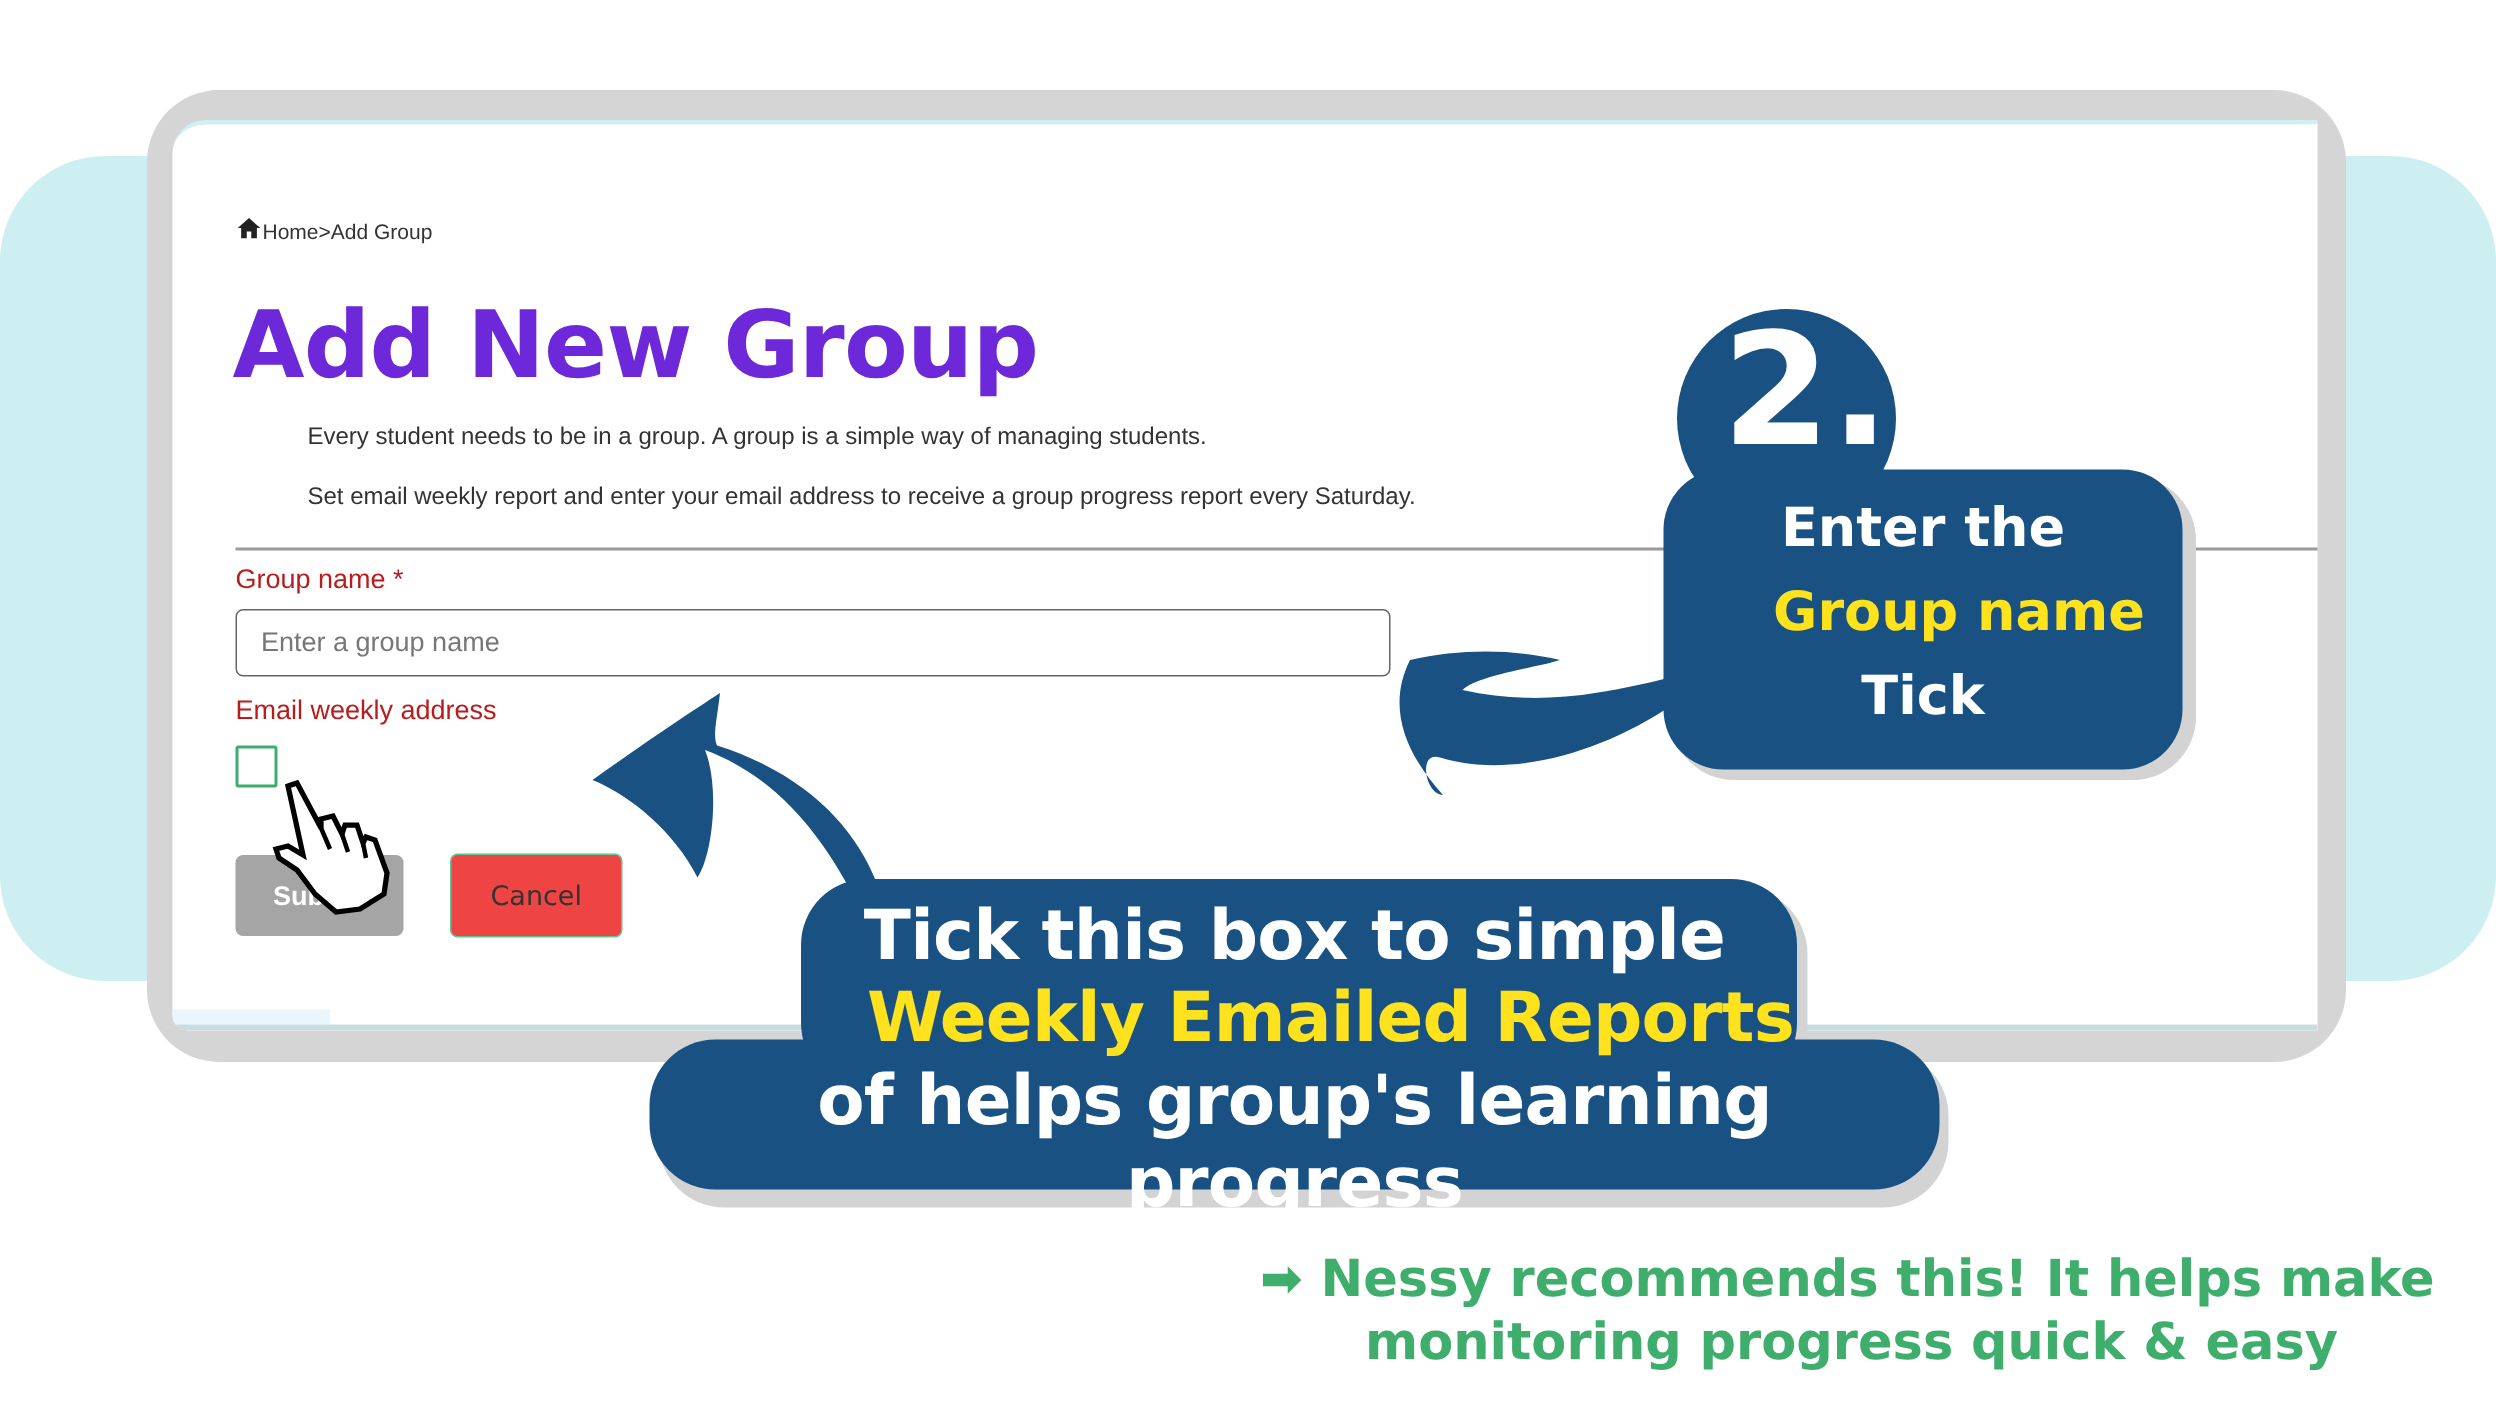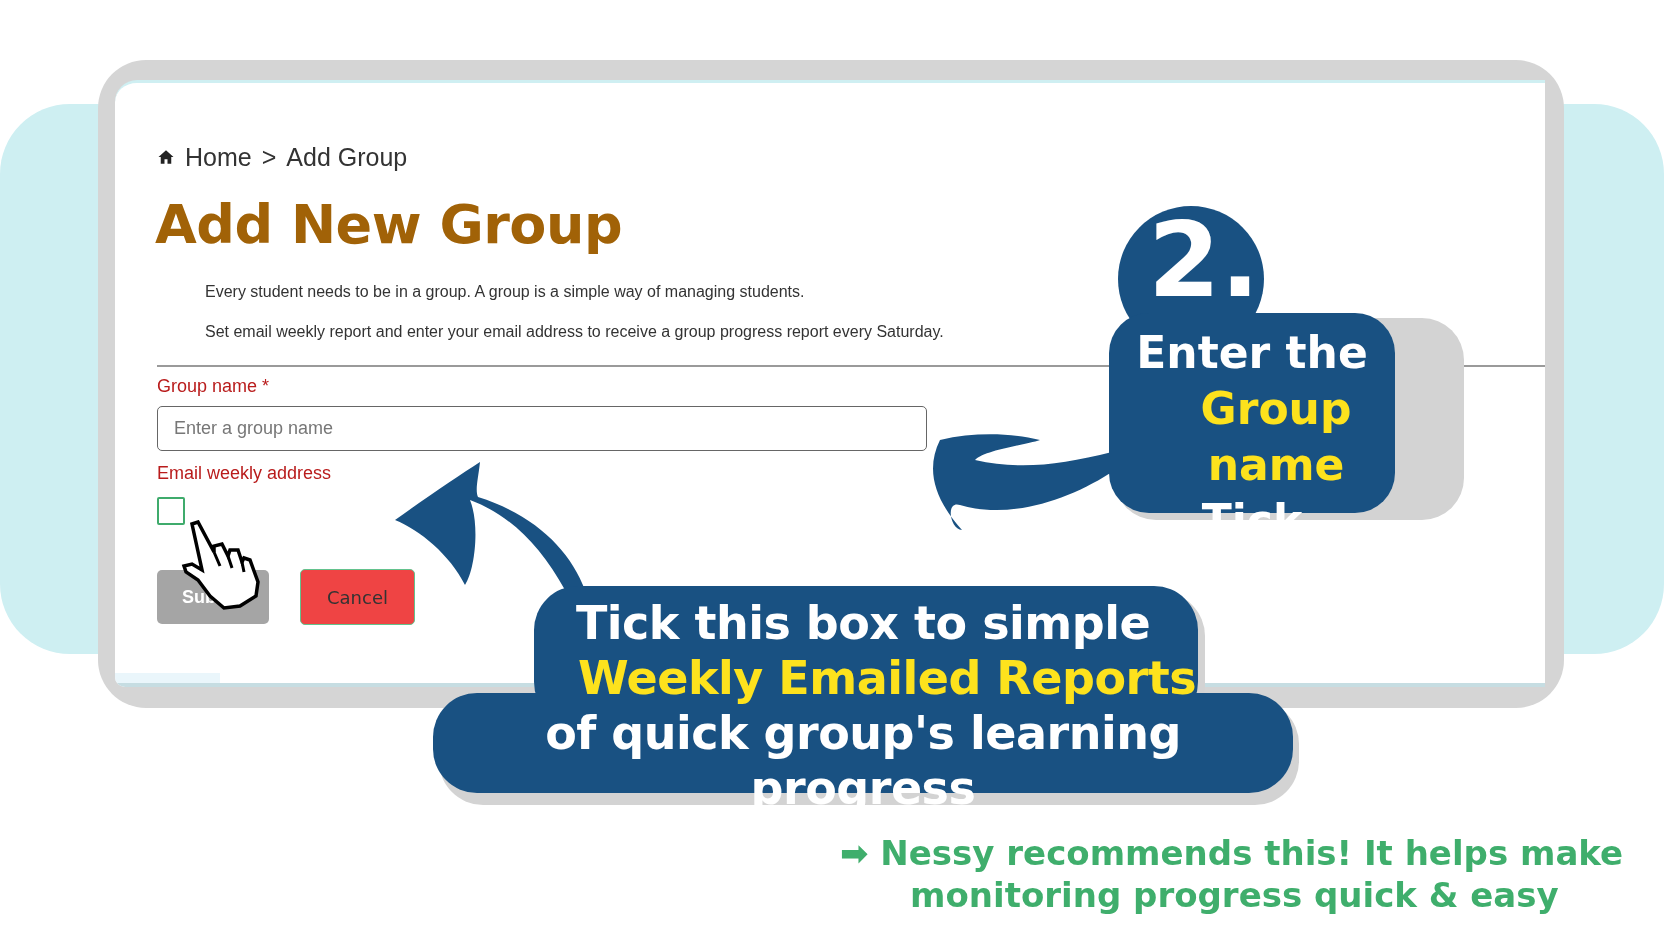--- a/index.html
+++ b/index.html
@@ -21,28 +21,28 @@
       background: #ffffff; border-radius: 22px 0 0 10px; overflow: hidden;
       border-top: 3px solid #cfeff2;
     }
     .screen-bottom-strip {
       position: absolute; left: 0; bottom: 0; width: 100%; height: 4px; background: #c6dde2;
     }
     .screen-bottom-tab {
       position: absolute; left: 0; bottom: 4px; width: 105px; height: 10px; background: #eaf6fb;
     }
     .breadcrumb {
-      position: absolute; left: 42px; top: 60px; display: flex; align-items: flex-start;
-      font-size: 25px; color: #333; gap: 10px;
+      position: absolute; left: 42px; top: 60px; display: flex; align-items: center;
+      font-size: 14px; color: #333; 
     }
     .breadcrumb svg { width: 18px; height: 18px; }
     .page-title {
       position: absolute; left: 40px; top: 110px; margin: 0;
-      font-family: "DejaVu Sans", sans-serif; font-weight: bold; font-size: 54px;
-      color: #a16207; letter-spacing: -0.5px;
+      font-family: "DejaVu Sans", sans-serif; font-weight: bold; font-size: 62px;
+      color: #6d28d9; letter-spacing: -0.5px;
     }
     .desc { position: absolute; left: 42px; font-size: 16px; color: #333; margin-left: 48px; }
     .desc-1 { top: 200px; }
     .desc-2 { top: 240px; }
     .divider {
       position: absolute; left: 42px; top: 282px; width: 1400px; height: 2px; background: #9a9a9a;
     }
     .label { position: absolute; left: 42px; font-size: 18px; color: #b91c1c; }
     .label-group { top: 293px; }
     .label-email { top: 380px; }
@@ -76,22 +76,22 @@
       font-family: "DejaVu Sans", sans-serif; font-weight: bold; }
     .badge-circle {
       position: absolute; left: 1118px; top: 206px; width: 146px; height: 146px;
       border-radius: 50%; background: #195182;
     }
     .badge-number {
       position: absolute; left: 1148px; top: 208px; font-family: "DejaVu Sans", sans-serif;
       font-weight: bold; font-size: 104px; color: #fff; line-height: 1;
     }
     .bubble-group-shadow { left: 1114px; top: 318px; width: 350px; height: 202px; border-radius: 42px; }
-    .bubble-group { left: 1109px; top: 313px; width: 286px; height: 200px; border-radius: 40px;
-      font-size: 44px; line-height: 56px; padding-top: 12px; box-sizing: border-box; }
+    .bubble-group { left: 1109px; top: 313px; width: 346px; height: 200px; border-radius: 40px;
+      font-size: 36px; line-height: 56px; padding-top: 12px; box-sizing: border-box; }
     .yellow { color: #fde21d; padding-left: 48px; }
 
     .bubble-tick-shadow-1 { left: 540px; top: 592px; width: 665px; height: 140px; border-radius: 44px; }
     .bubble-tick-shadow-2 { left: 439px; top: 700px; width: 860px; height: 105px; border-radius: 44px; }
     .bubble-tick-1 { left: 534px; top: 586px; width: 664px; height: 140px; border-radius: 44px; }
     .bubble-tick-2 { left: 433px; top: 693px; width: 860px; height: 100px; border-radius: 44px; }
     .tick-text {
       position: absolute; left: 433px; top: 596px; width: 860px; text-align: center;
       color: #fff; font-family: "DejaVu Sans", sans-serif; font-weight: bold;
       font-size: 46px; line-height: 55px; letter-spacing: -0.5px;
@@ -163,20 +163,20 @@
 </div>
 <div class="badge-number">2.</div>
 
 <div class="callout-shadow bubble-tick-shadow-1"></div>
 <div class="callout-shadow bubble-tick-shadow-2"></div>
 <div class="callout bubble-tick-1"></div>
 <div class="callout bubble-tick-2"></div>
 <div class="tick-text">
   <div>Tick this box to simple</div>
   <div class="yellow">Weekly Emailed Reports</div>
-  <div>of quick group's learning progress</div>
+  <div>of helps group's learning progress</div>
 </div>
 
 <div class="footer">
   <span>➡</span>
   <span>Nessy recommends this! It helps make</span>
   <span class="line2">monitoring progress quick &amp; easy</span>
 </div>
 
 </body></html>

